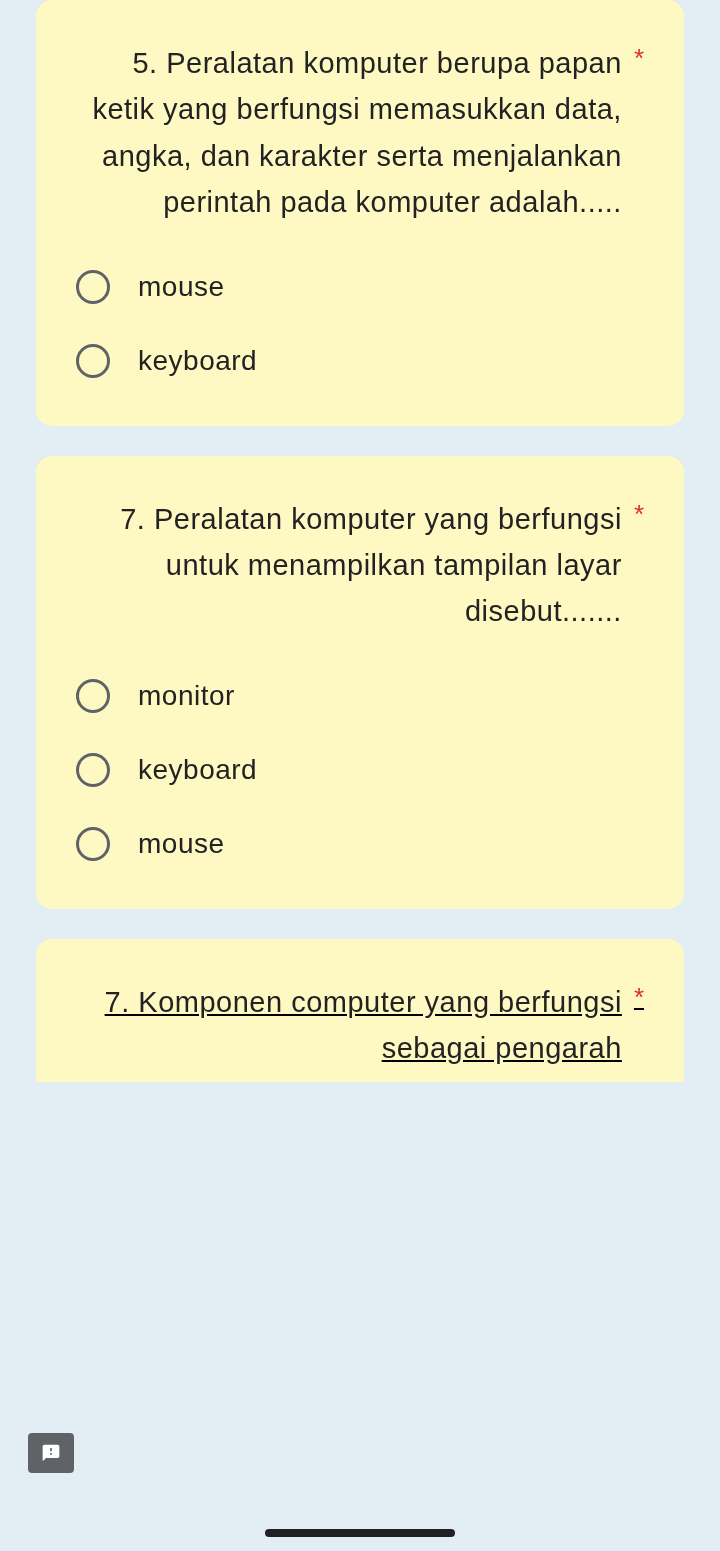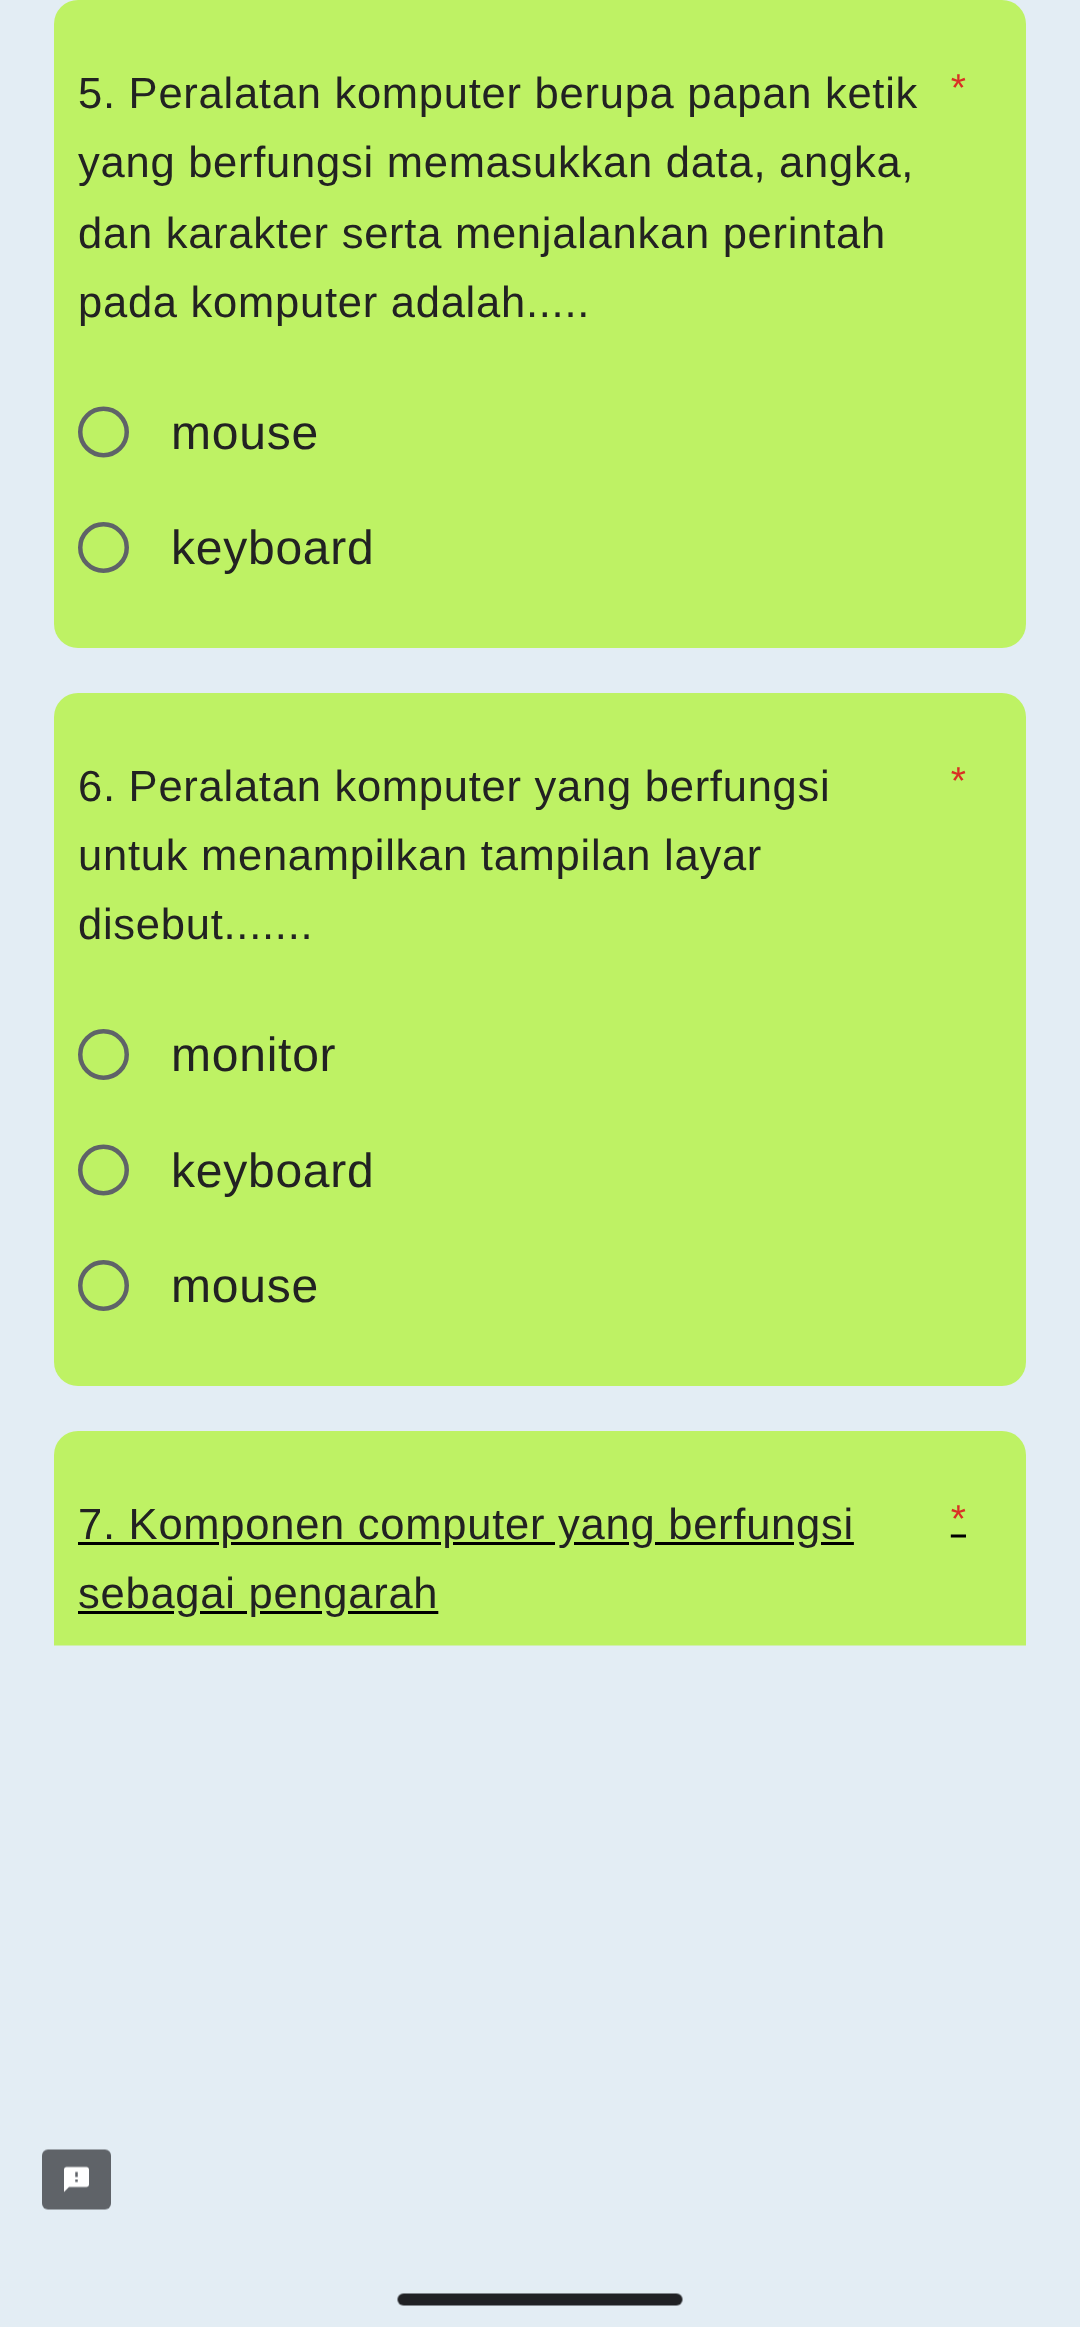--- a/index.html
+++ b/index.html
@@ -3,24 +3,25 @@
 <meta charset="utf-8">
 <style>
 * { box-sizing: border-box; margin: 0; padding: 0; }
 body {
   background: #e3edf4;
   font-family: 'Segoe UI', Arial, sans-serif;
   width: 720px;
   padding: 0 36px;
 }
 .card {
-  background: #bef264;
+  background: #fef9c3;
   border-radius: 16px;
-  padding: 40px 40px 48px 16px;
+  padding: 40px 40px 48px 40px;
   margin-bottom: 30px;
+  text-align: right;
 }
 .question-row {
   display: flex;
   align-items: flex-start;
   margin-bottom: 44px;
 }
 .question-text {
   font-size: 29px;
   color: #222;
   line-height: 1.6;
@@ -42,21 +43,21 @@
 .option:last-child { margin-bottom: 0; }
 .radio {
   width: 34px;
   height: 34px;
   border: 3px solid #5f6368;
   border-radius: 50%;
   margin-right: 28px;
   flex-shrink: 0;
 }
 .option-label {
-  font-size: 32px;
+  font-size: 28px;
   color: #222;
   letter-spacing: 0.5px;
 }
 .report-btn {
   position: fixed;
   left: 28px;
   bottom: 78px;
   width: 46px;
   height: 40px;
   background: #5f6368;
@@ -91,21 +92,21 @@
     <div class="option-label">mouse</div>
   </div>
   <div class="option">
     <div class="radio"></div>
     <div class="option-label">keyboard</div>
   </div>
 </div>
 
 <div class="card">
   <div class="question-row">
-    <div class="question-text">6.  Peralatan komputer yang berfungsi untuk menampilkan tampilan layar disebut.......</div>
+    <div class="question-text">7.  Peralatan komputer yang berfungsi untuk menampilkan tampilan layar disebut.......</div>
     <div class="asterisk">*</div>
   </div>
   <div class="option">
     <div class="radio"></div>
     <div class="option-label">monitor</div>
   </div>
   <div class="option">
     <div class="radio"></div>
     <div class="option-label">keyboard</div>
   </div>

